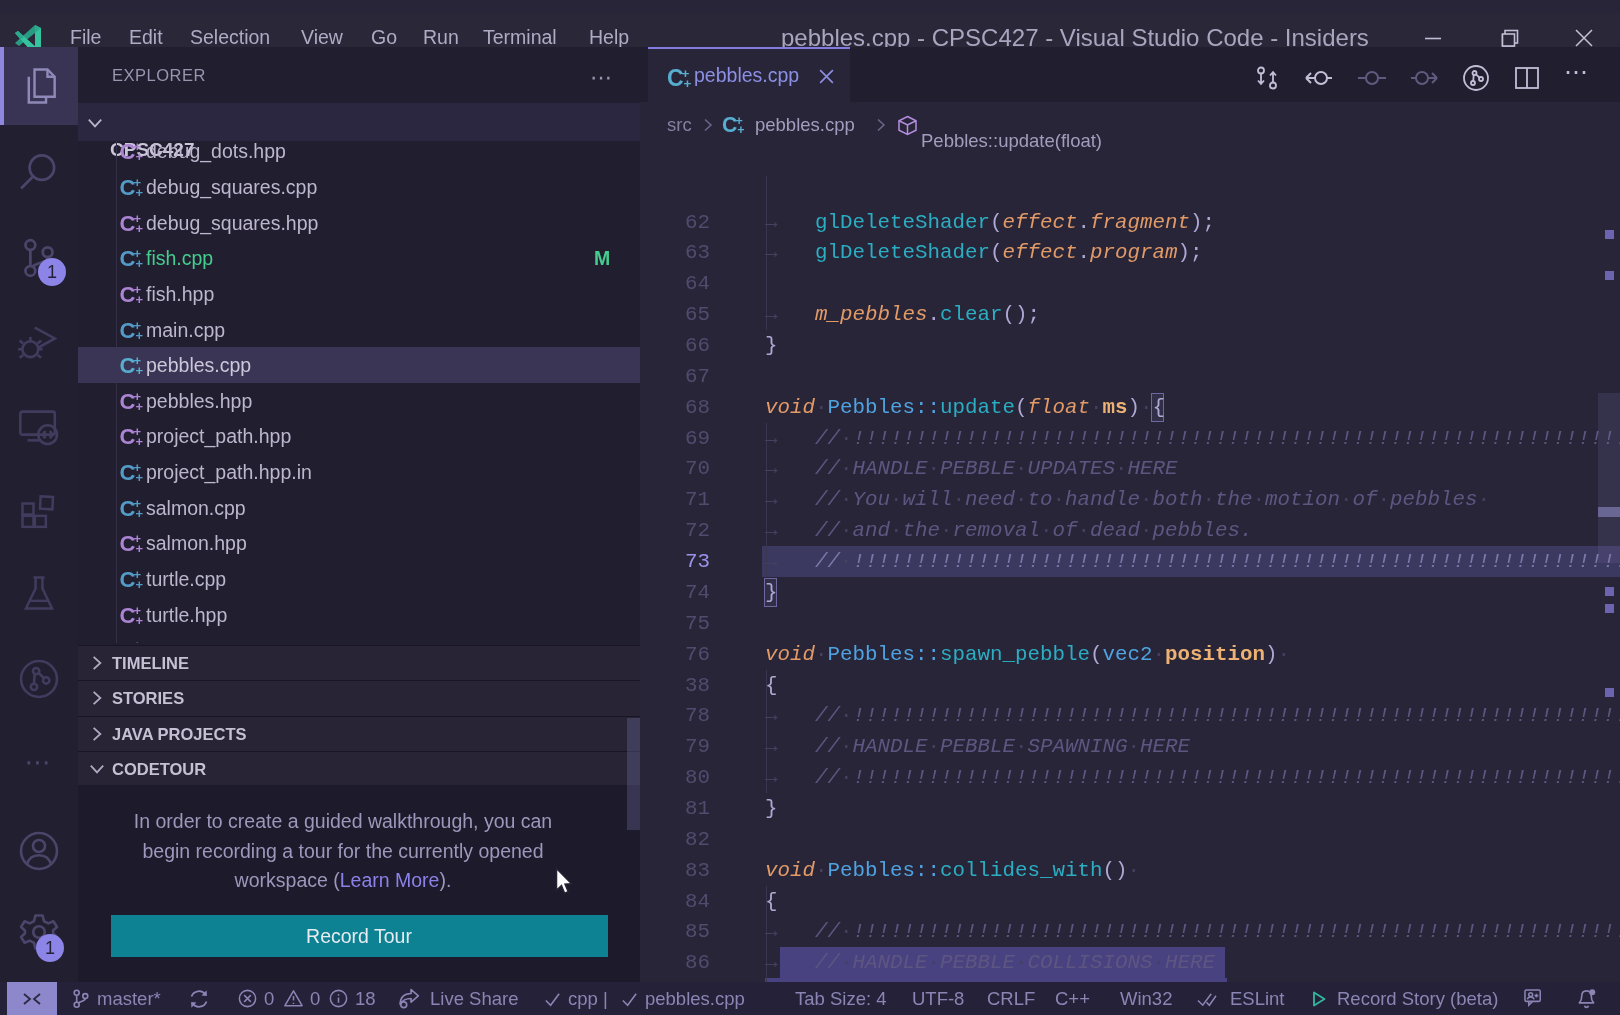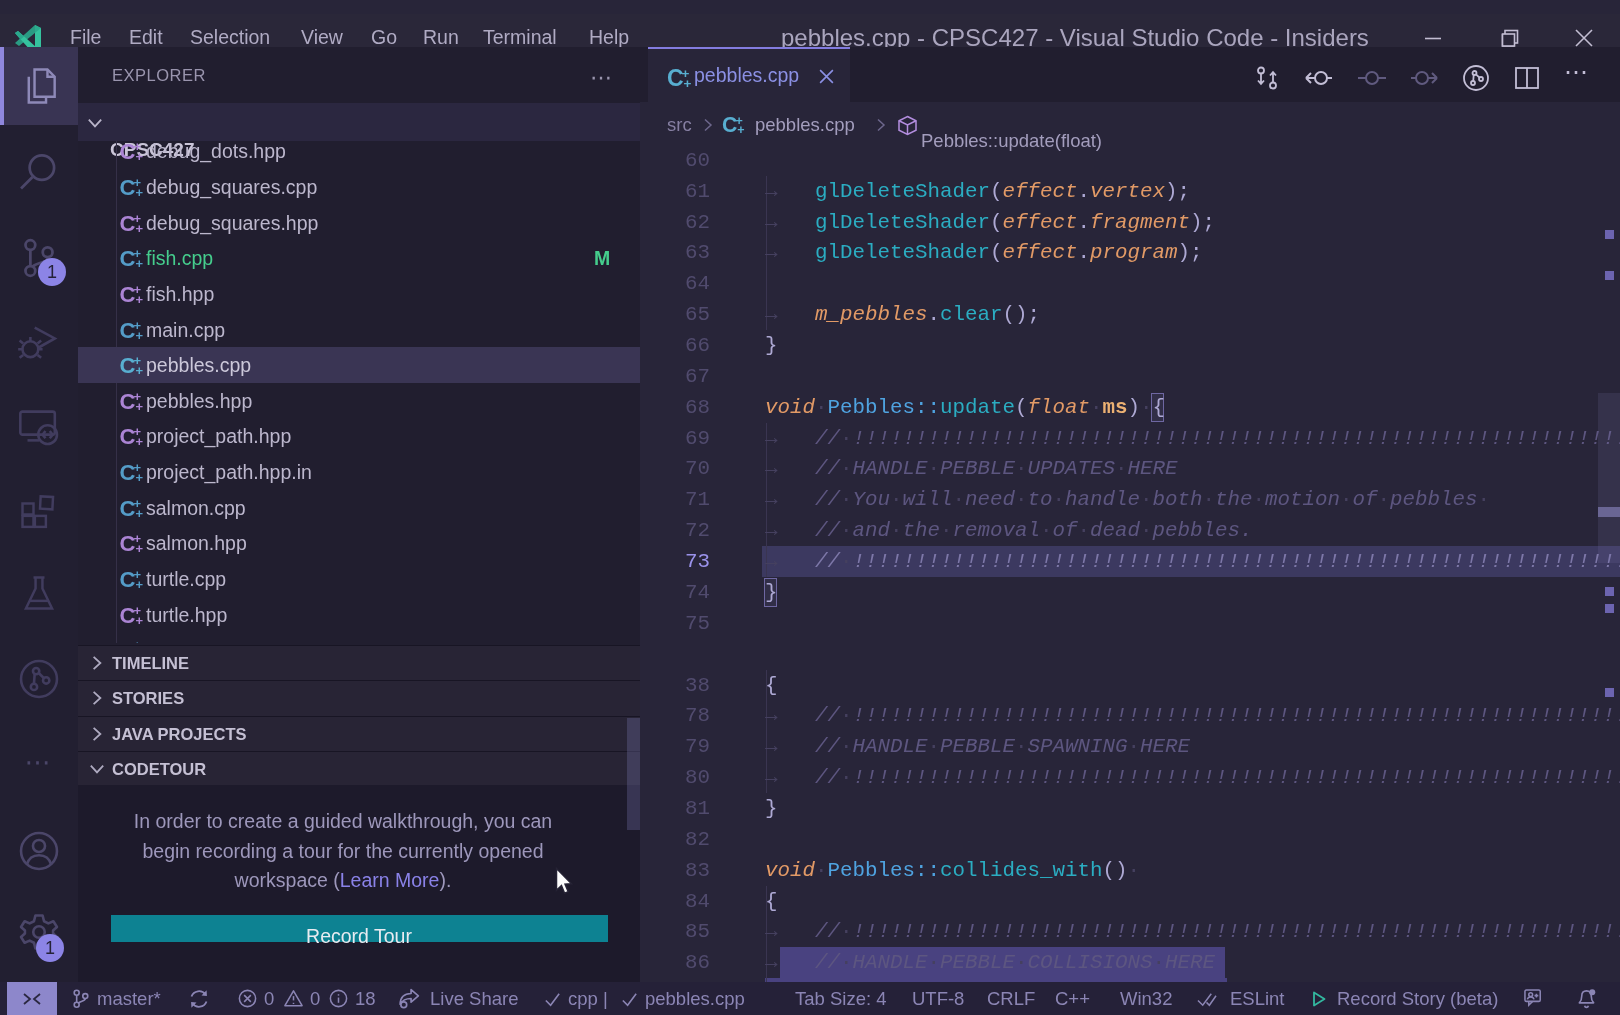--- a/index.html
+++ b/index.html
@@ -324,21 +324,21 @@
   </div>
   <div class="shead" style="top:704px;">
     <svg class="chev" width="18" height="18" viewBox="0 0 16 16" fill="none" stroke="#aeaac0" stroke-width="1.6">
         <path d="M 2.5 5 L 8 11 L 13.5 5"></path>
       </svg>
     <span class="lbl">CODETOUR</span>
   </div>
 
   <div class="abs" style="left:0;top:738px;width:562px;height:197px;background:#1d1a2b;">
     <div class="abs" style="left:32px;top:22px;width:466px;font-size:19.5px;line-height:29.6px;color:#9d97bb;text-align:center;">In order to create a guided walkthrough, you can begin recording a tour for the currently opened workspace (<span style="color:#8a82e8">Learn More</span>).</div>
-    <div class="abs" style="left:32.5px;top:130px;width:497px;height:27px;background:#0d8292;color:#e8ebf1;font-size:19.5px;text-align:center;line-height:42px;">Record Tour</div>
+    <div class="abs" style="left:32.5px;top:130px;width:497px;height:42px;background:#0d8292;color:#e8ebf1;font-size:19.5px;text-align:center;line-height:42px;">Record Tour</div>
   </div>
 
   <div class="abs" style="left:549px;top:671px;width:13px;height:112px;background:rgba(130,125,185,0.28);"></div>
 
   <svg class="abs" style="left:474px;top:820px" width="24" height="30" viewBox="0 0 16 20">
       <polygon points="3,1 3,15.5 6.3,12.3 8.4,17.5 10.8,16.4 8.7,11.4 13,11.2" fill="#fdfdfd" stroke="#262335" stroke-width="1"></polygon>
     </svg>
 </div>
 
 <div id="tabbar">
@@ -416,36 +416,35 @@
   <div class="abs" style="left:125px;top:875.2px;width:462px;height:5px;background:rgba(122,110,235,0.40);"></div>
 
   <div class="abs" style="left:126px;top:72.6px;width:1px;height:154.3px;background:#3a3551;"></div>
   <div class="abs" style="left:126px;top:319.5px;width:1px;height:154.4px;background:#3a3551;"></div>
   <div class="abs" style="left:126px;top:566.5px;width:1px;height:123.5px;background:#3a3551;"></div>
   <div class="abs" style="left:126px;top:782.6px;width:1px;height:97.4px;background:#3a3551;"></div>
 
   <div class="abs" style="left:510.5px;top:289.6px;width:13px;height:29px;border:1.5px solid #6e67a2;background:rgba(134,125,200,0.10);"></div>
   <div class="abs" style="left:123.5px;top:474.7px;width:13px;height:29px;border:1.5px solid #6e67a2;background:rgba(134,125,200,0.10);"></div>
 
-  <div class="cl" style="top:41.7px"><span class="ln">60</span></div>
-  <div class="cl" style="top:72.6px"><span class="ln">61</span><span class="code"><span class="tb">→</span><span class="fn">glDeleteShader</span><span class="pu">(</span><span class="kw">effect</span><span class="pu">.</span><span class="kw">vertex</span><span class="pu">);</span></span></div>
   <div class="cl" style="top:103.4px"><span class="ln">62</span><span class="code"><span class="tb">→</span><span class="fn">glDeleteShader</span><span class="pu">(</span><span class="kw">effect</span><span class="pu">.</span><span class="kw">fragment</span><span class="pu">);</span></span></div>
   <div class="cl" style="top:134.3px"><span class="ln">63</span><span class="code"><span class="tb">→</span><span class="fn">glDeleteShader</span><span class="pu">(</span><span class="kw">effect</span><span class="pu">.</span><span class="kw">program</span><span class="pu">);</span></span></div>
   <div class="cl" style="top:165.2px"><span class="ln">64</span></div>
   <div class="cl" style="top:196px"><span class="ln">65</span><span class="code"><span class="tb">→</span><span class="kw">m_pebbles</span><span class="pu">.</span><span class="fn">clear</span><span class="pu">();</span></span></div>
   <div class="cl" style="top:226.9px"><span class="ln">66</span><span class="code"><span class="pu">}</span></span></div>
   <div class="cl" style="top:257.7px"><span class="ln">67</span></div>
   <div class="cl" style="top:288.6px"><span class="ln">68</span><span class="code"><span class="kw">void</span><span class="dt">·</span><span class="cls">Pebbles::</span><span class="fn">update</span><span class="pu">(</span><span class="kw">float</span><span class="dt">·</span><span class="pm">ms</span><span class="pu">)</span><span class="dt">·</span><span class="pu">{</span></span></div>
   <div class="cl" style="top:319.5px"><span class="ln">69</span><span class="code"><span class="tb">→</span><span class="cm">//<span class="dt">·</span>!!!!!!!!!!!!!!!!!!!!!!!!!!!!!!!!!!!!!!!!!!!!!!!!!!!!!!!!!!!!!!!!!!!!</span></span></div>
   <div class="cl" style="top:350.3px"><span class="ln">70</span><span class="code"><span class="tb">→</span><span class="cm">//<span class="dt">·</span>HANDLE<span class="dt">·</span>PEBBLE<span class="dt">·</span>UPDATES<span class="dt">·</span>HERE</span></span></div>
   <div class="cl" style="top:381.2px"><span class="ln">71</span><span class="code"><span class="tb">→</span><span class="cm">//<span class="dt">·</span>You<span class="dt">·</span>will<span class="dt">·</span>need<span class="dt">·</span>to<span class="dt">·</span>handle<span class="dt">·</span>both<span class="dt">·</span>the<span class="dt">·</span>motion<span class="dt">·</span>of<span class="dt">·</span>pebbles<span class="dt">·</span></span></span></div>
   <div class="cl" style="top:412px"><span class="ln">72</span><span class="code"><span class="tb">→</span><span class="cm">//<span class="dt">·</span>and<span class="dt">·</span>the<span class="dt">·</span>removal<span class="dt">·</span>of<span class="dt">·</span>dead<span class="dt">·</span>pebbles.</span></span></div>
   <div class="cl" style="top:442.9px"><span class="ln" style="color:#9a92ea">73</span><span class="code"><span class="tb">→</span><span class="cm" style="color:#7d77a8">//<span class="dt">·</span>!!!!!!!!!!!!!!!!!!!!!!!!!!!!!!!!!!!!!!!!!!!!!!!!!!!!!!!!!!!!!!!!!!!!</span></span></div>
   <div class="cl" style="top:473.8px"><span class="ln">74</span><span class="code"><span class="pu">}</span></span></div>
   <div class="cl" style="top:504.6px"><span class="ln">75</span></div>
+  <div class="cl" style="top:535.5px"><span class="ln">76</span><span class="code"><span class="kw">void</span><span class="dt">·</span><span class="cls">Pebbles::</span><span class="fn">spawn_pebble</span><span class="pu">(</span><span class="cls">vec2</span><span class="dt">·</span><span class="pm">position</span><span class="pu">)</span><span class="dt">·</span></span></div>
   <div class="cl" style="top:566.4px"><span class="ln">38</span><span class="code"><span class="pu">{</span></span></div>
   <div class="cl" style="top:597.2px"><span class="ln">78</span><span class="code"><span class="tb">→</span><span class="cm">//<span class="dt">·</span>!!!!!!!!!!!!!!!!!!!!!!!!!!!!!!!!!!!!!!!!!!!!!!!!!!!!!!!!!!!!!!!!!!!!</span></span></div>
   <div class="cl" style="top:628.1px"><span class="ln">79</span><span class="code"><span class="tb">→</span><span class="cm">//<span class="dt">·</span>HANDLE<span class="dt">·</span>PEBBLE<span class="dt">·</span>SPAWNING<span class="dt">·</span>HERE</span></span></div>
   <div class="cl" style="top:658.9px"><span class="ln">80</span><span class="code"><span class="tb">→</span><span class="cm">//<span class="dt">·</span>!!!!!!!!!!!!!!!!!!!!!!!!!!!!!!!!!!!!!!!!!!!!!!!!!!!!!!!!!!!!!!!!!!!!</span></span></div>
   <div class="cl" style="top:689.8px"><span class="ln">81</span><span class="code"><span class="pu">}</span></span></div>
   <div class="cl" style="top:720.7px"><span class="ln">82</span></div>
   <div class="cl" style="top:751.5px"><span class="ln">83</span><span class="code"><span class="kw">void</span><span class="dt">·</span><span class="cls">Pebbles::</span><span class="fn">collides_with</span><span class="pu">()</span><span class="dt">·</span></span></div>
   <div class="cl" style="top:782.4px"><span class="ln">84</span><span class="code"><span class="pu">{</span></span></div>
   <div class="cl" style="top:813.2px"><span class="ln">85</span><span class="code"><span class="tb">→</span><span class="cm">//<span class="dt">·</span>!!!!!!!!!!!!!!!!!!!!!!!!!!!!!!!!!!!!!!!!!!!!!!!!!!!!!!!!!!!!!!!!!!!!</span></span></div>
   <div class="cl" style="top:844.1px"><span class="ln">86</span><span class="code"><span class="tb">→</span><span class="cm">//<span class="dt">·</span>HANDLE<span class="dt">·</span>PEBBLE<span class="dt">·</span>COLLISIONS<span class="dt">·</span>HERE</span></span></div>

